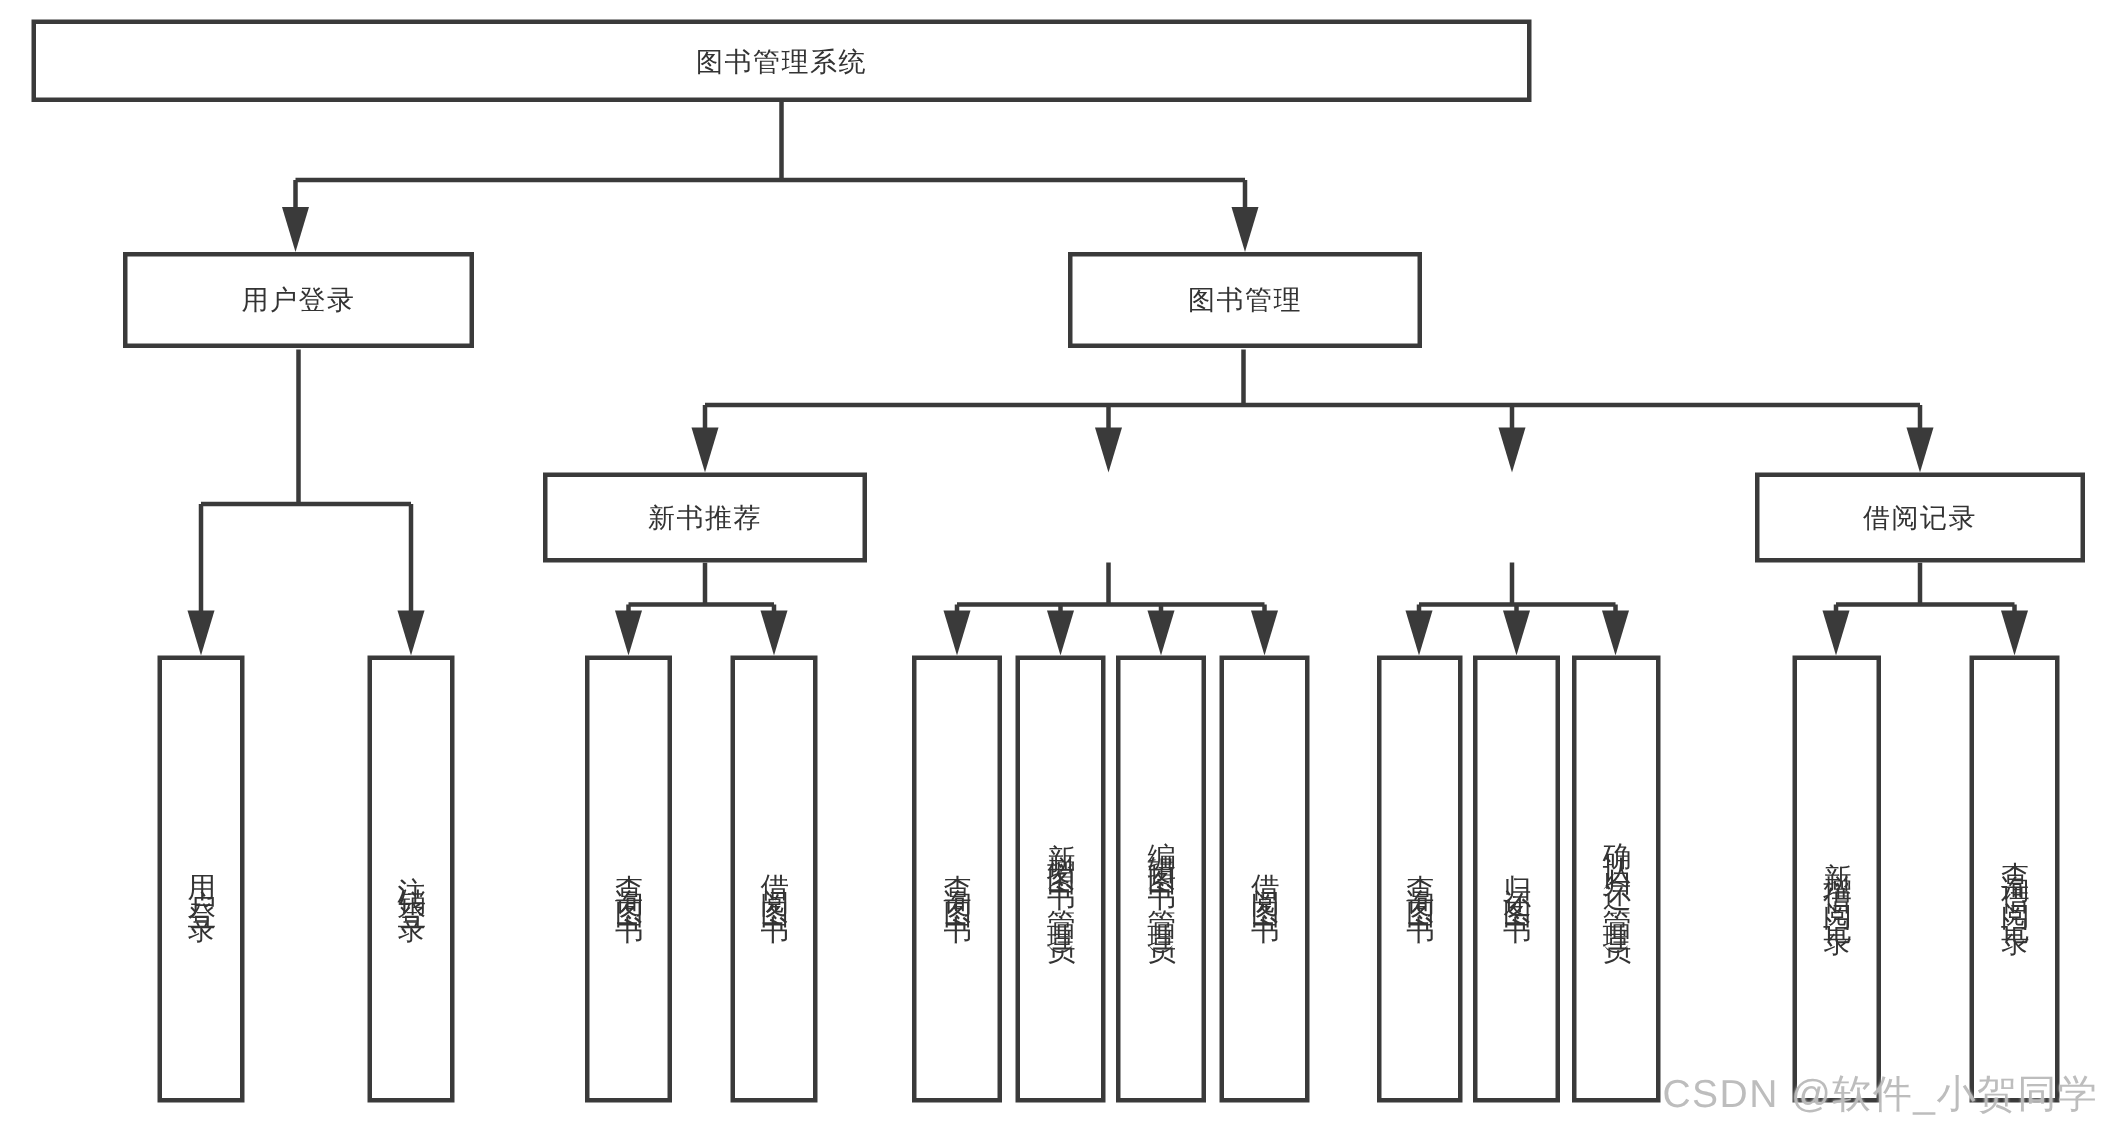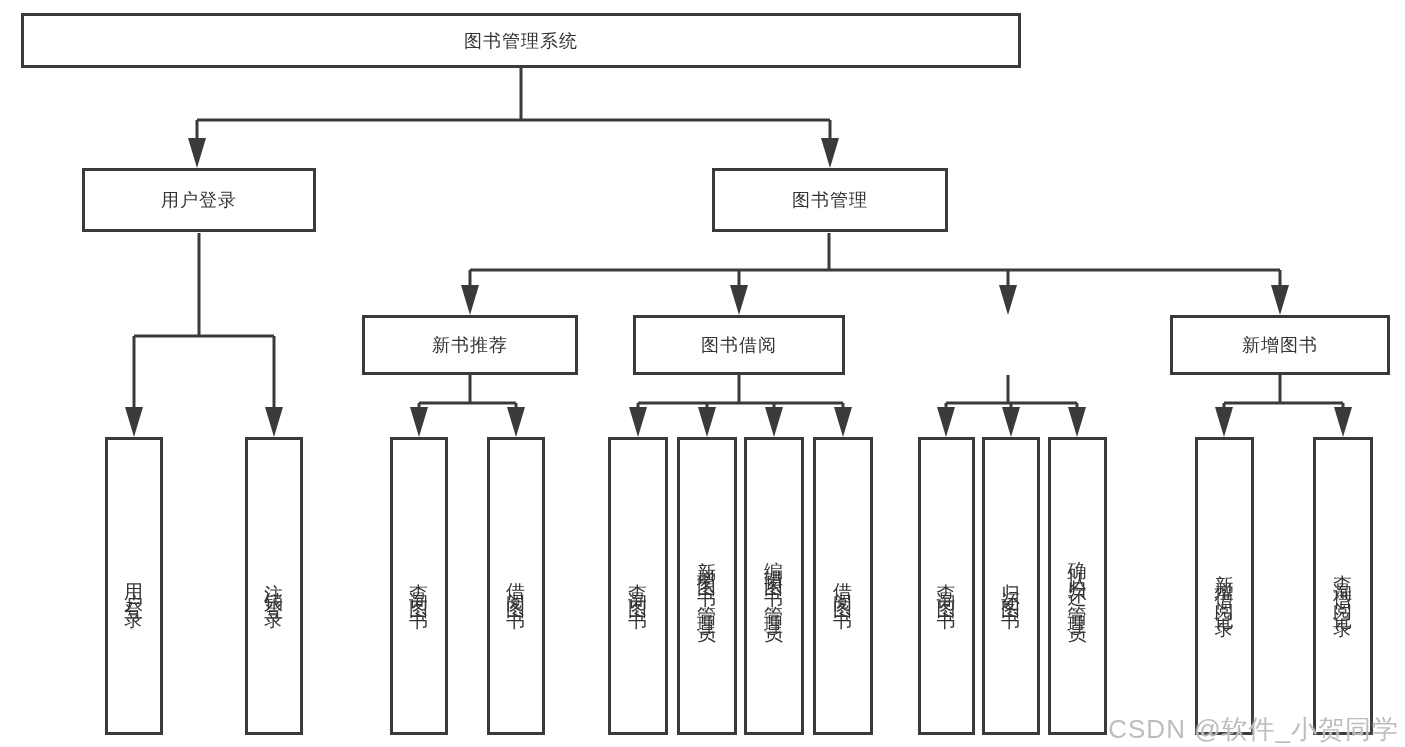--- a/index.html
+++ b/index.html
@@ -143,25 +143,22 @@
   <div class="box l2-a">
     <span>用户登录</span>
   </div>
   <div class="box l3 l3-a">
     <span>新书推荐</span>
   </div>
 
   <div class="box l2-b">
     <span>图书管理</span>
   </div>
-  <div class="box l3 l3-b">
-    <span>图书借阅</span>
-  </div>
   <div class="box l3 l3-d">
-    <span>新增图书</span>
+    <span>借阅记录</span>
   </div>
 
   <div class="box leaf leaf-a1">
     <span class="vtext">用户登录</span>
   </div>
   <div class="box leaf leaf-a2">
     <span class="vtext">注销登录</span>
   </div>
 
   <div class="box leaf leaf-b1">

